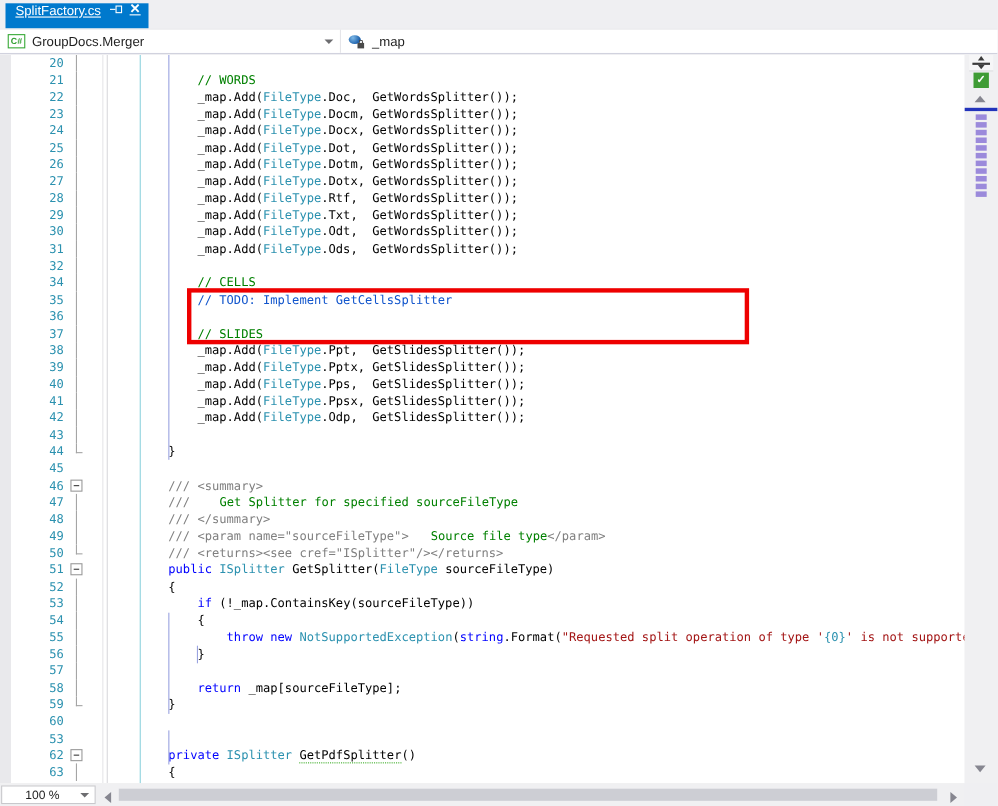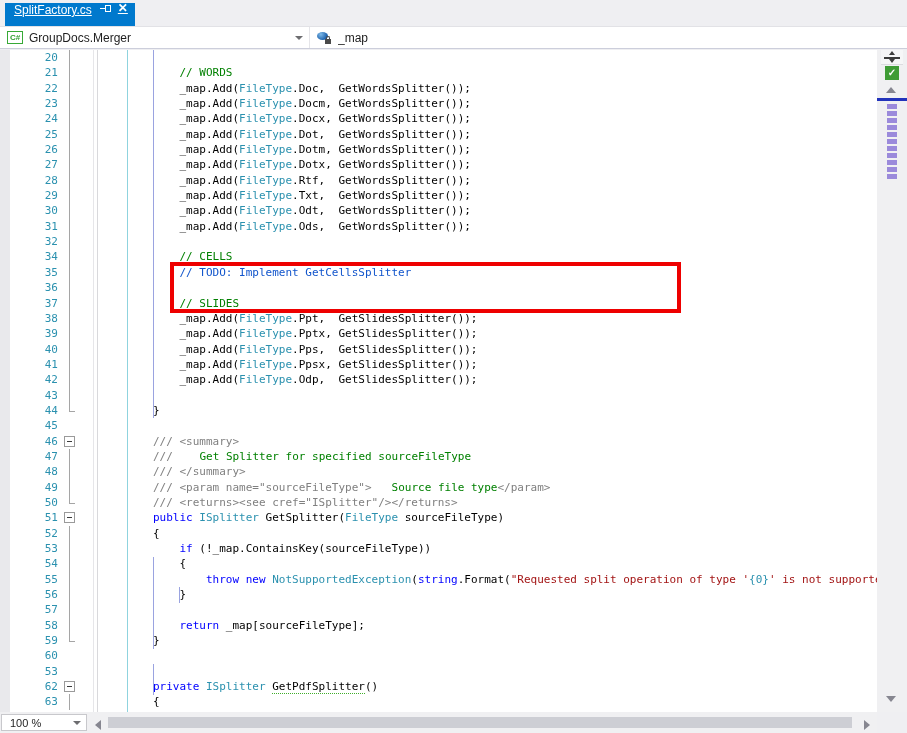--- a/index.html
+++ b/index.html
@@ -85,21 +85,21 @@
     border-bottom:6px solid #868690;}
   .v-dn{left:9px;top:646px;border-left:5px solid transparent;border-right:5px solid transparent;
     border-top:6px solid #868690;}
   .caret-mark{position:absolute;left:0;top:48px;width:30px;height:3px;background:#2233bb;}
   .vmarks{position:absolute;left:10px;top:54px;width:10px;}
   .vmark{width:10px;height:4.5px;margin-bottom:2.5px;background:#9b8adb;}
 
   
   .hbar{position:absolute;left:0;top:712px;width:877px;height:21px;background:#f0f0f2;}
   .zoom-combo{position:absolute;left:1px;top:2px;width:86px;height:17px;background:#fff;
-    border:1px solid #c8c8cc;font-size:11px;color:#1e1e1e;display:flex;align-items:center;padding-left:8px;}
+    border:1px solid #c8c8cc;font-size:11px;color:#1e1e1e;display:flex;align-items:center;padding-left:21px;}
   .zoom-combo .arr{margin-left:auto;margin-right:5px;width:0;height:0;
     border-left:4px solid transparent;border-right:4px solid transparent;border-top:4px solid #6d6d70;}
   .h-left{position:absolute;left:95px;top:8px;width:0;height:0;
     border-top:5px solid transparent;border-bottom:5px solid transparent;border-right:6px solid #868690;}
   .h-right{position:absolute;left:864px;top:8px;width:0;height:0;
     border-top:5px solid transparent;border-bottom:5px solid transparent;border-left:6px solid #868690;}
   .h-thumb{position:absolute;left:108px;top:5px;width:744px;height:11px;background:#cdced4;}
   .corner{position:absolute;right:0;top:712px;width:30px;height:21px;background:#efeff2;}
 </style>
 </head>

